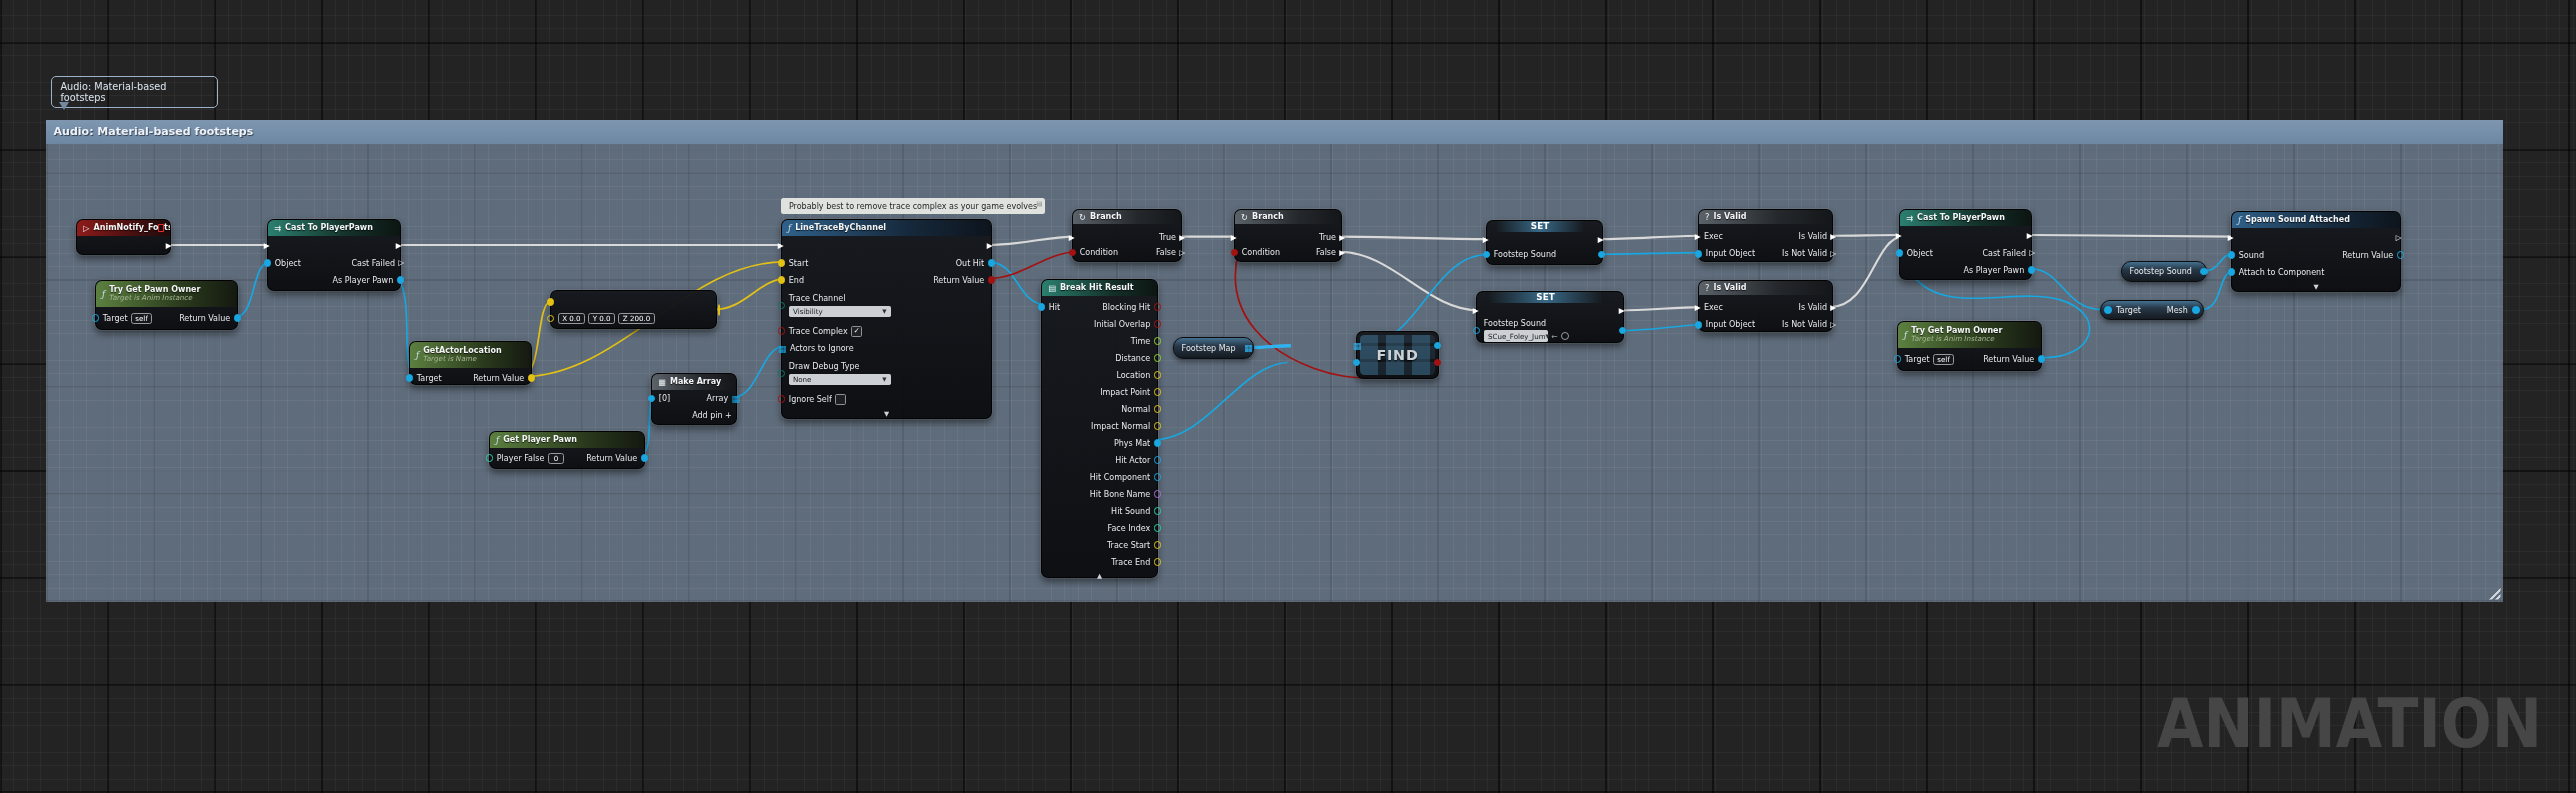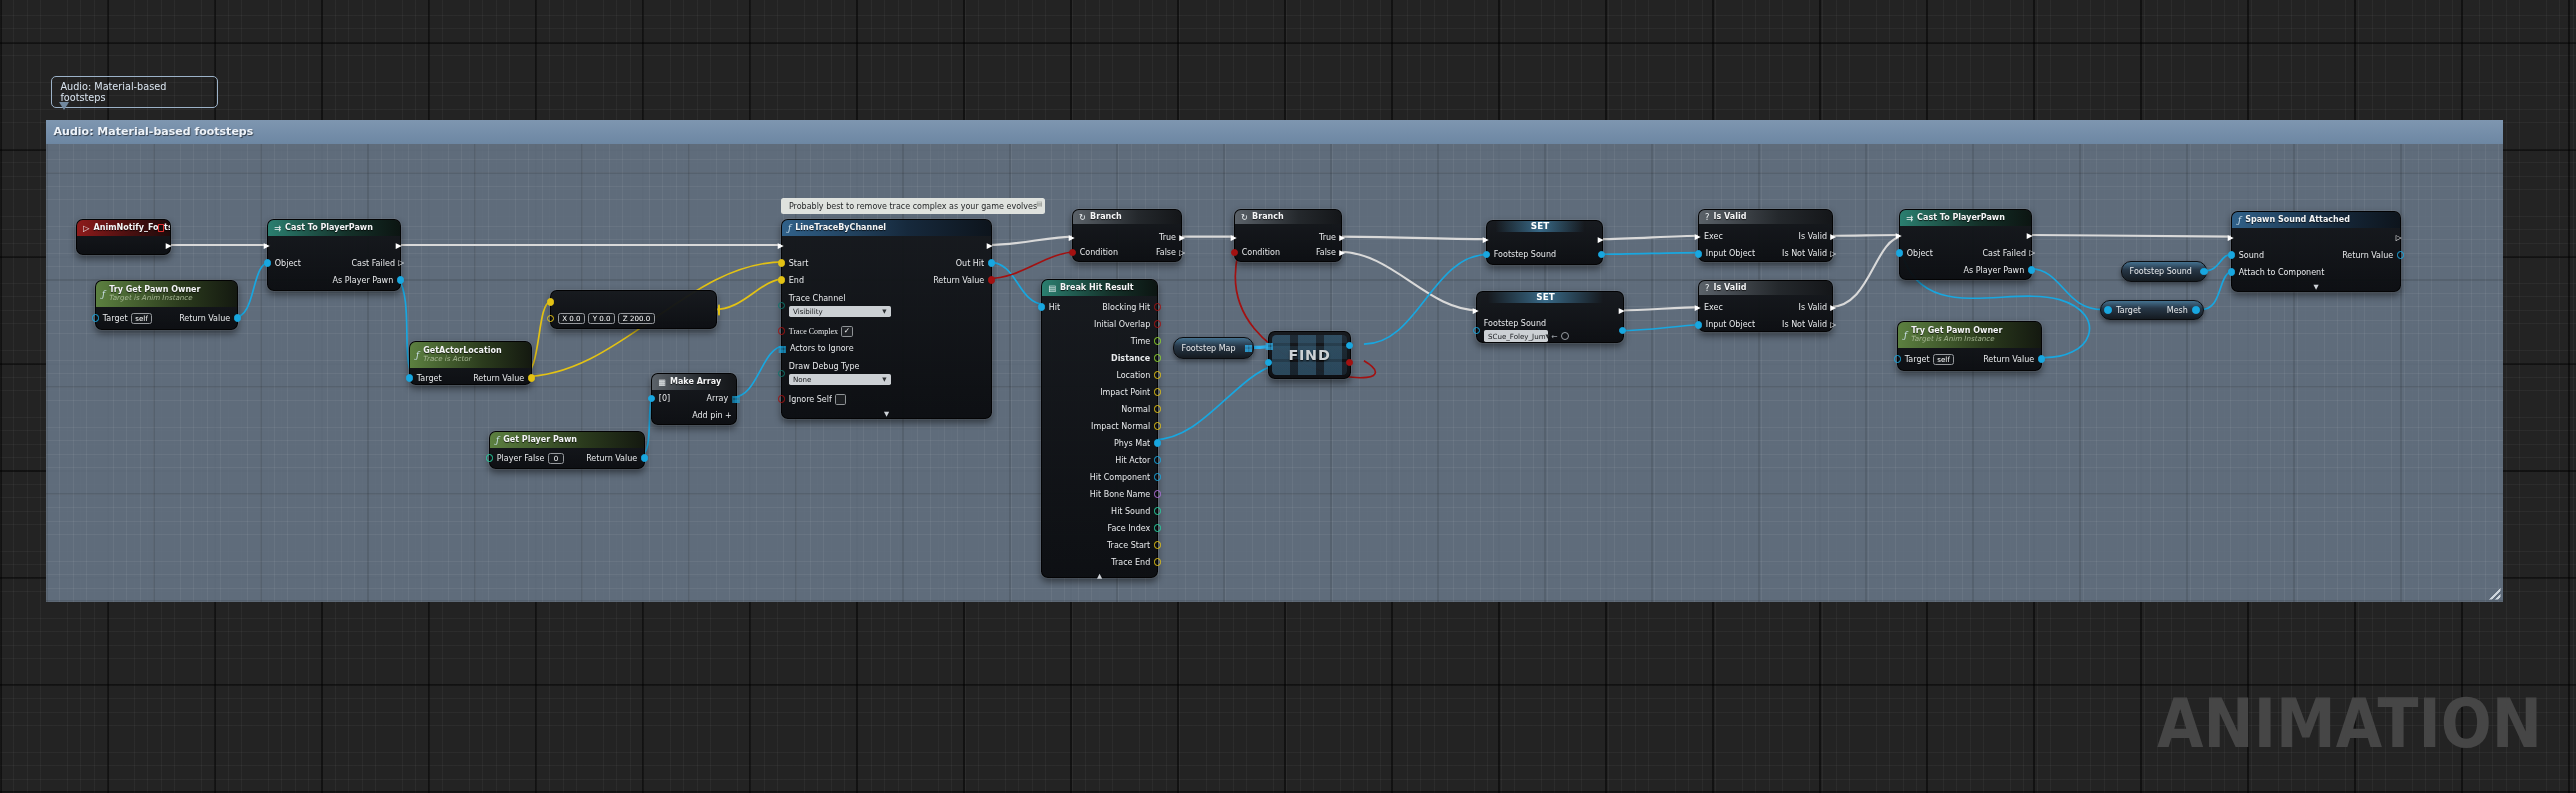--- a/index.html
+++ b/index.html
@@ -241,21 +241,21 @@
               <span class="dot" style="border-color: rgb(24, 167, 224); background: rgb(24, 167, 224);"></span>
             </span>
           </div>
         </div>
       </div>
       <div class="node" style="left: 409px; top: 341px; width: 123px; height: 44px;">
         <div class="hdr h-green" style="height: 26px;">
           <span class="ic fn">ƒ</span>
           <span style="display: flex; flex-direction: column; line-height: 1.2; min-width: 0px;">
             <span class="title">GetActorLocation</span>
-            <span class="sub">Trace is Actor</span>
+            <span class="sub">Target is Name</span>
           </span>
         </div>
         <div class="rows" style="padding-top: 1.7px;">
           <div class="row" style="height: 17px;">
             <span class="pg l">
               <span class="dot" style="border-color: rgb(24, 167, 224); background: rgb(24, 167, 224);"></span>
               <span class="plabel">Target</span>
             </span>
             <span class="pg r">
               <span class="plabel">Return Value</span>
@@ -371,21 +371,21 @@
                 <span class="plabel">Trace Channel</span>
                 <span class="pg">
                   <span class="dd" style="width: 102px;">
                     <span>Visibility</span>
                     <span class="arr">▼</span>
                   </span>
                 </span>
               </span>
             </span>
           </div>
-          <div class="row" style="height: 17px; font-family: Liberation Serif, serif;">
+          <div class="row" style="height: 17px;">
             <span class="pg l">
               <span class="dot" style="border-color: rgb(163, 17, 17); background: transparent;"></span>
               <span class="plabel">Trace Complex</span>
               <span class="cb">✓</span>
             </span>
           </div>
           <div class="row" style="height: 17px;">
             <span class="pg l">
               <span class="gp" style="color: rgb(24, 167, 224);">▦</span>
               <span class="plabel">Actors to Ignore</span>
@@ -498,21 +498,21 @@
               <span class="plabel">Initial Overlap</span>
               <span class="dot" style="border-color: rgb(163, 17, 17); background: transparent;"></span>
             </span>
           </div>
           <div class="row" style="height: 17px;">
             <span class="pg r">
               <span class="plabel">Time</span>
               <span class="dot" style="border-color: rgb(143, 213, 44); background: transparent;"></span>
             </span>
           </div>
-          <div class="row" style="height: 17px; font-weight: bold;">
+          <div class="row" style="height: 17px;">
             <span class="pg r">
               <span class="plabel">Distance</span>
               <span class="dot" style="border-color: rgb(143, 213, 44); background: transparent;"></span>
             </span>
           </div>
           <div class="row" style="height: 17px;">
             <span class="pg r">
               <span class="plabel">Location</span>
               <span class="dot" style="border-color: rgb(227, 194, 20); background: transparent;"></span>
             </span>
@@ -586,21 +586,21 @@
           <div class="row collapse-row" style="height: 11.8px;">
             <span>▲</span>
           </div>
         </div>
       </div>
       <div class="pill" style="left: 1173px; top: 337px; width: 81px; height: 22px;">
         <span class="plabel">Footstep Map</span>
         <span class="sp"></span>
         <span class="gp" style="color: rgb(47, 179, 240); margin-right: -4.2px;">▦</span>
       </div>
-      <div class="node" style="left: 1268px; top: 331px; width: 83px; height: 48px;">
+      <div class="node" style="left: 1356px; top: 331px; width: 83px; height: 48px;">
         <div class="find-bg"></div>
         <div class="find-text">FIND</div>
         <div class="rows" style="padding-top: 5px;">
           <div class="row" style="height: 17px;">
             <span class="pg l">
               <span class="gp" style="color: rgb(47, 179, 240);">▦</span>
             </span>
             <span class="pg r">
               <span class="dot" style="border-color: rgb(24, 167, 224); background: rgb(24, 167, 224);"></span>
             </span>

